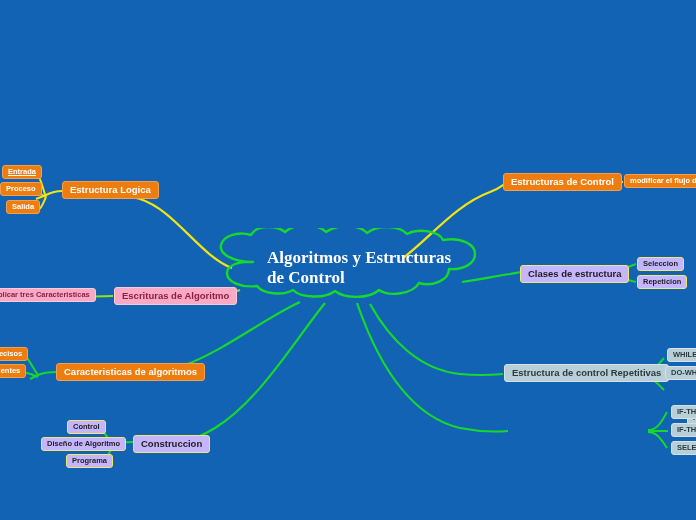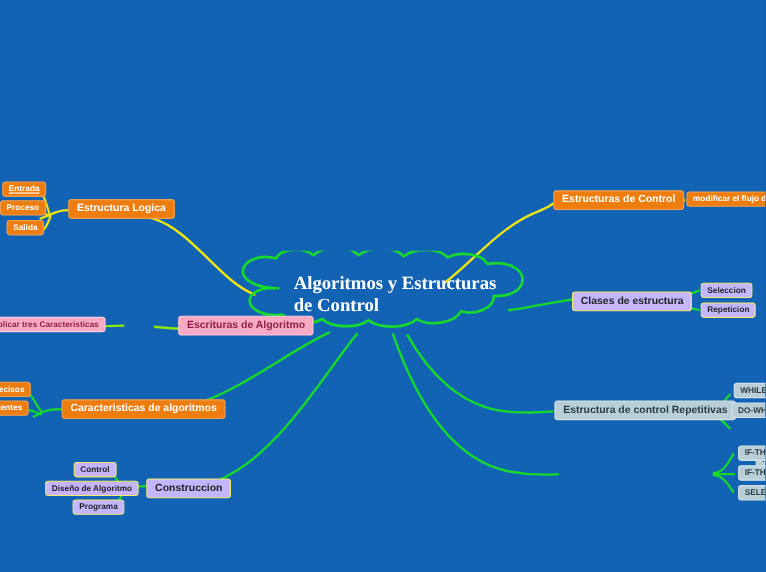--- a/index.html
+++ b/index.html
@@ -172,21 +172,21 @@
   <div class="node n-yellow lvl1" style="left:520px; top:265px;">
     <span>Clases de estructura</span>
   </div>
   <div class="node n-yellow lvl2" style="left:637px; top:257px;">
     <span>Seleccion</span>
   </div>
   <div class="node n-yellow lvl2" style="left:637px; top:275px;">
     <span>Repeticion</span>
   </div>
 
-  <div class="node n-pink lvl1" style="left:114px; top:287px;margin-left:48px;">
+  <div class="node n-pink lvl1" style="left:114px; top:287px;">
     <span>Escrituras de Algoritmo</span>
   </div>
   <div class="node n-pink lvl2" style="left:-8px; top:288px;">
     <span>plicar tres Caracteristicas</span>
   </div>
 
   <div class="node n-orange lvl1" style="left:56px; top:363px;">
     <span>Caracteristicas de algoritmos</span>
   </div>
   <div class="node n-orange lvl2" style="left:-10px; top:347px;">

